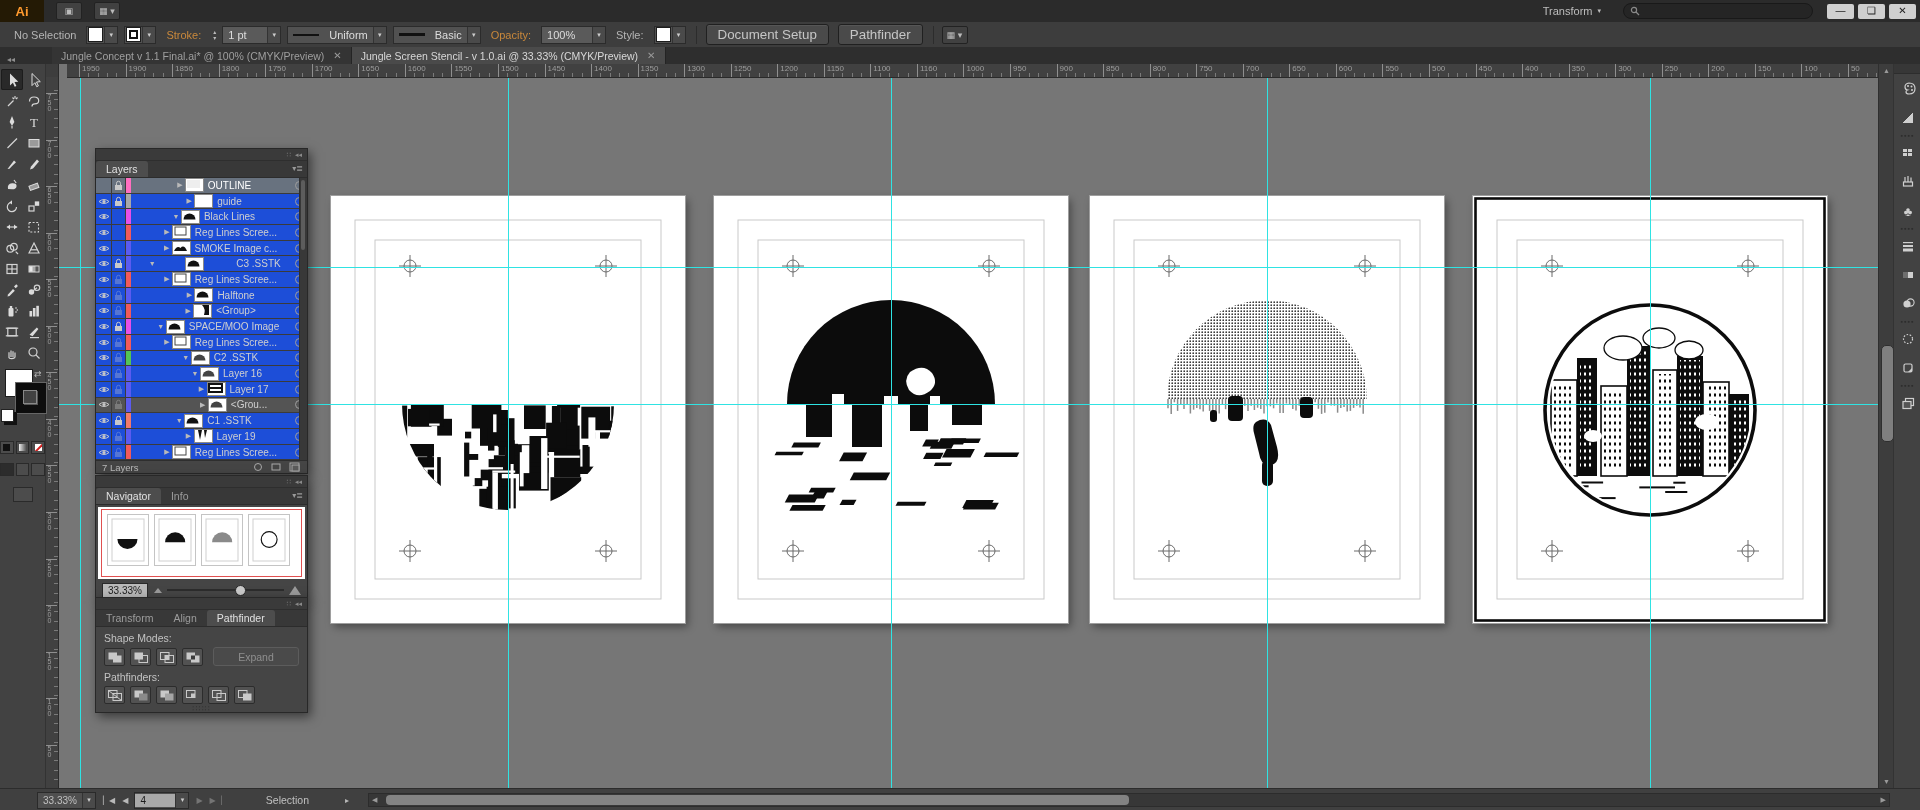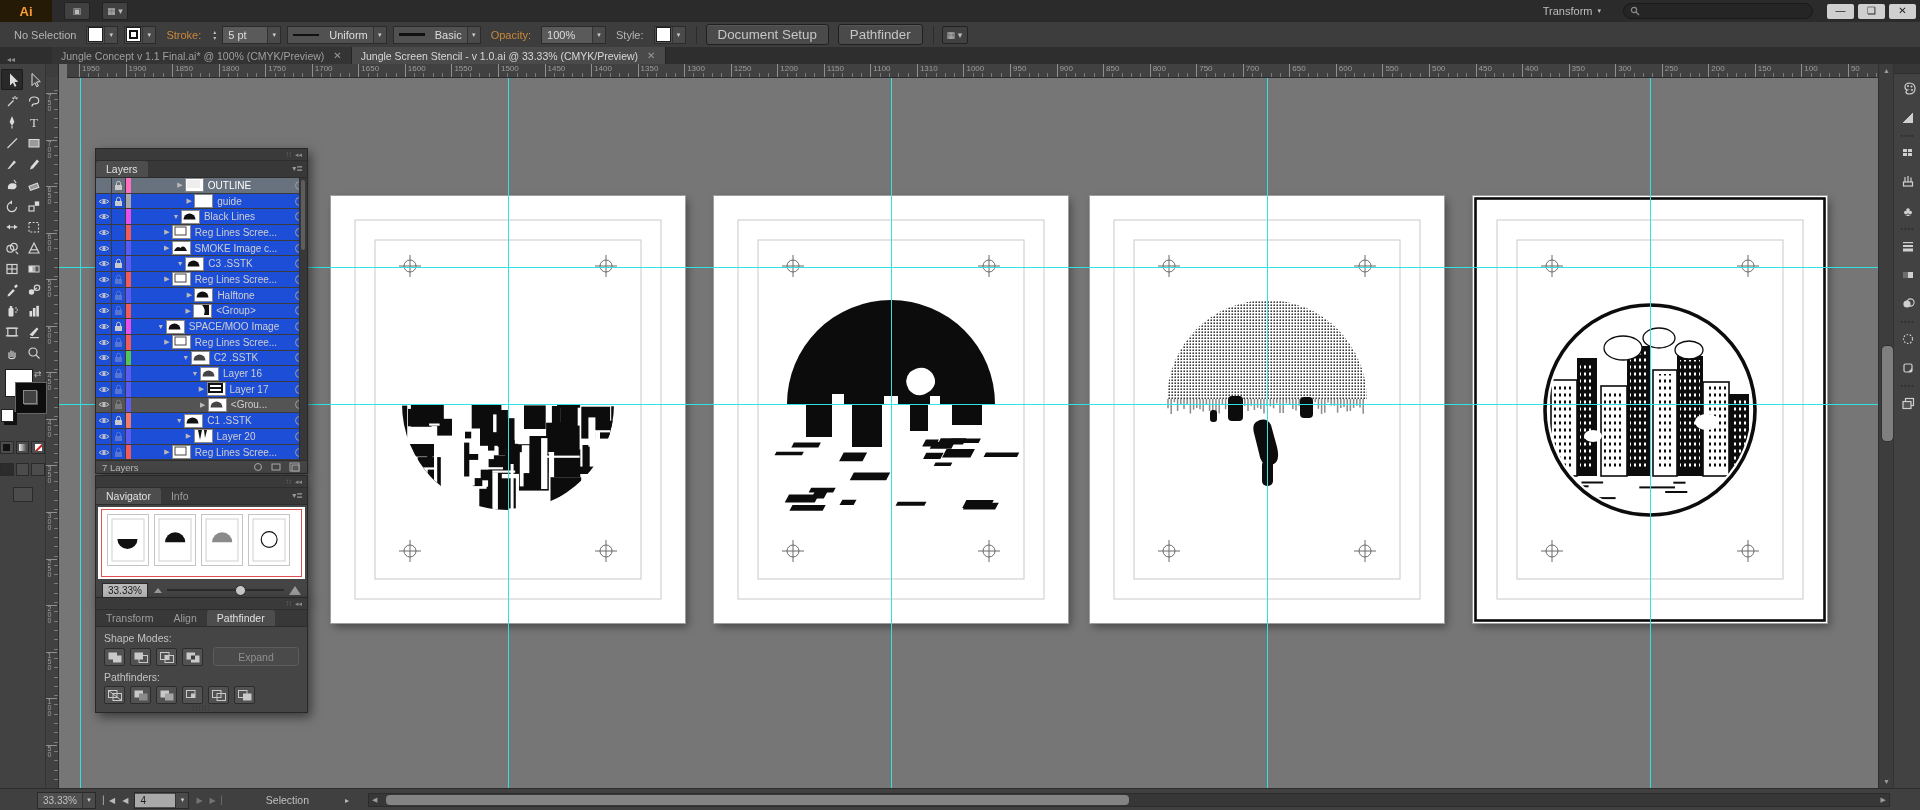--- a/index.html
+++ b/index.html
@@ -1,21 +1,21 @@
 <!DOCTYPE html>
 <html><head>
 <meta charset="utf-8">
 <style>
   html,body{margin:0;padding:0;background:#222}
   #app{position:relative;width:1920px;height:810px;overflow:hidden;background:#767676;
        font-family:"Liberation Sans",sans-serif;-webkit-font-smoothing:antialiased;color:#c8c8c8}
   .abs{position:absolute}
   
   #titlebar{left:0;top:0;width:1920px;height:22px;background:#2b2b2b;display:flex;align-items:center;z-index:50}
-  #ai-logo{width:52px;height:22px;background:#241a05;color:#ff9a2e;font-weight:bold;font-size:13px;
+  #ai-logo{width:44px;height:22px;background:#241a05;color:#ff9a2e;font-weight:bold;font-size:13px;
            display:flex;align-items:center;justify-content:center}
   .menu-item{padding:0 10px;font-size:12px;color:#c9c9c9;line-height:22px;cursor:default}
   .tb-ico{width:24px;height:16px;margin-left:12px;background:#414141;border:1px solid #222;border-radius:2px;
           display:flex;align-items:center;justify-content:center;color:#bbb;font-size:9px}
   #workspace{margin-left:auto;font-size:11px;color:#bdbdbd;display:flex;align-items:center;gap:5px}
   #searchbox{width:182px;height:14px;background:#252525;border:1px solid #191919;border-radius:8px;
              margin:0 14px 0 22px;display:flex;align-items:center;padding-left:6px}
   .winbtn{width:27px;height:15px;background:#cfcfcf;color:#222;border-radius:2px;margin-right:4px;
           display:flex;align-items:center;justify-content:center;font-size:10px;line-height:10px}
   
@@ -176,21 +176,21 @@
     <div class="cb-group">
       <span class="cb-swatch stroke"></span>
       <span class="dd-btn">▾</span>
     </div>
     <span class="lbl orange">Stroke:</span>
     <span class="stepper">
         <span>▴</span>
         <span>▾</span>
       </span>
     <div class="cb-group">
-      <span class="cb-field" style="width:34px">5 pt</span>
+      <span class="cb-field" style="width:34px">1 pt</span>
       <span class="dd-btn">▾</span>
     </div>
     <div class="cb-group">
       <span class="line-sample"></span>
       <span class="cb-field" style="background:none">Uniform</span>
       <span class="dd-btn">▾</span>
     </div>
     <div class="cb-group">
       <span class="line-sample" style="height:3px"></span>
       <span class="cb-field" style="background:none">Basic</span>
@@ -240,21 +240,21 @@
       <span class="rh-lab" style="left: 384.4px;">1550</span>
       <span class="rh-lab" style="left: 430.95px;">1500</span>
       <span class="rh-lab" style="left: 477.5px;">1450</span>
       <span class="rh-lab" style="left: 524.05px;">1400</span>
       <span class="rh-lab" style="left: 570.6px;">1350</span>
       <span class="rh-lab" style="left: 617.15px;">1300</span>
       <span class="rh-lab" style="left: 663.7px;">1250</span>
       <span class="rh-lab" style="left: 710.25px;">1200</span>
       <span class="rh-lab" style="left: 756.8px;">1150</span>
       <span class="rh-lab" style="left: 803.35px;">1100</span>
-      <span class="rh-lab" style="left: 849.9px;">1310</span>
+      <span class="rh-lab" style="left: 849.9px;">1160</span>
       <span class="rh-lab" style="left: 896.45px;">1000</span>
       <span class="rh-lab" style="left: 943px;">950</span>
       <span class="rh-lab" style="left: 989.55px;">900</span>
       <span class="rh-lab" style="left: 1036.1px;">850</span>
       <span class="rh-lab" style="left: 1082.65px;">800</span>
       <span class="rh-lab" style="left: 1129.2px;">750</span>
       <span class="rh-lab" style="left: 1175.75px;">700</span>
       <span class="rh-lab" style="left: 1222.3px;">650</span>
       <span class="rh-lab" style="left: 1268.85px;">600</span>
       <span class="rh-lab" style="left: 1315.4px;">550</span>
@@ -958,21 +958,21 @@
                 <circle cx="6" cy="4.5" r="1.6" fill="#c9c9c9"></circle>
               </svg>
             </span>
             <span class="lcell c-lock">
               <svg width="9" height="11" viewBox="0 0 9 11" style="opacity:1">
                 <rect x="1" y="5" width="7" height="5" fill="#c9c9c9"></rect>
                 <path d="M2.5 5 V3.3 a2 2 0 0 1 4 0 V5" stroke="#c9c9c9" fill="none"></path>
               </svg>
             </span>
             <span class="lcell c-bar" style="background: rgb(91, 91, 240);"></span>
-            <span class="lcell c-main" style="padding-left: 5px;">
+            <span class="lcell c-main" style="padding-left: 5px; gap: 28px;">
               <span class="l-arrow">▼</span>
               <span class="l-thumb"><svg width="15" height="10">
                   <path d="M1.5 8.5 A6 6 0 0 1 13.5 8.5 Z" fill="#111"></path>
                 </svg></span>
               <span>C3 .SSTK</span>
             </span>
             <span class="lcell c-target">
               <span class="target-dot"></span>
             </span>
           </div>
@@ -1241,21 +1241,21 @@
                 <path d="M2.5 5 V3.3 a2 2 0 0 1 4 0 V5" stroke="#c9c9c9" fill="none"></path>
               </svg>
             </span>
             <span class="lcell c-bar" style="background: rgb(91, 91, 240);"></span>
             <span class="lcell c-main" style="padding-left: 16px;">
               <span class="l-arrow">▶</span>
               <span class="l-thumb"><svg width="15" height="10">
                   <path d="M3 0 L5 10 L7 0 Z" fill="#111"></path>
                   <path d="M9 0 L10 8 L12 0 Z" fill="#111"></path>
                 </svg></span>
-              <span>Layer 20</span>
+              <span>Layer 19</span>
             </span>
             <span class="lcell c-target">
               <span class="target-dot"></span>
             </span>
           </div>
           <div class="lrow">
             <span class="lcell c-eye">
               <svg width="12" height="9" viewBox="0 0 12 9">
                 <path d="M1 4.5 Q6 .5 11 4.5 Q6 8.5 1 4.5 Z" fill="none" stroke="#c9c9c9"></path>
                 <circle cx="6" cy="4.5" r="1.6" fill="#c9c9c9"></circle>

